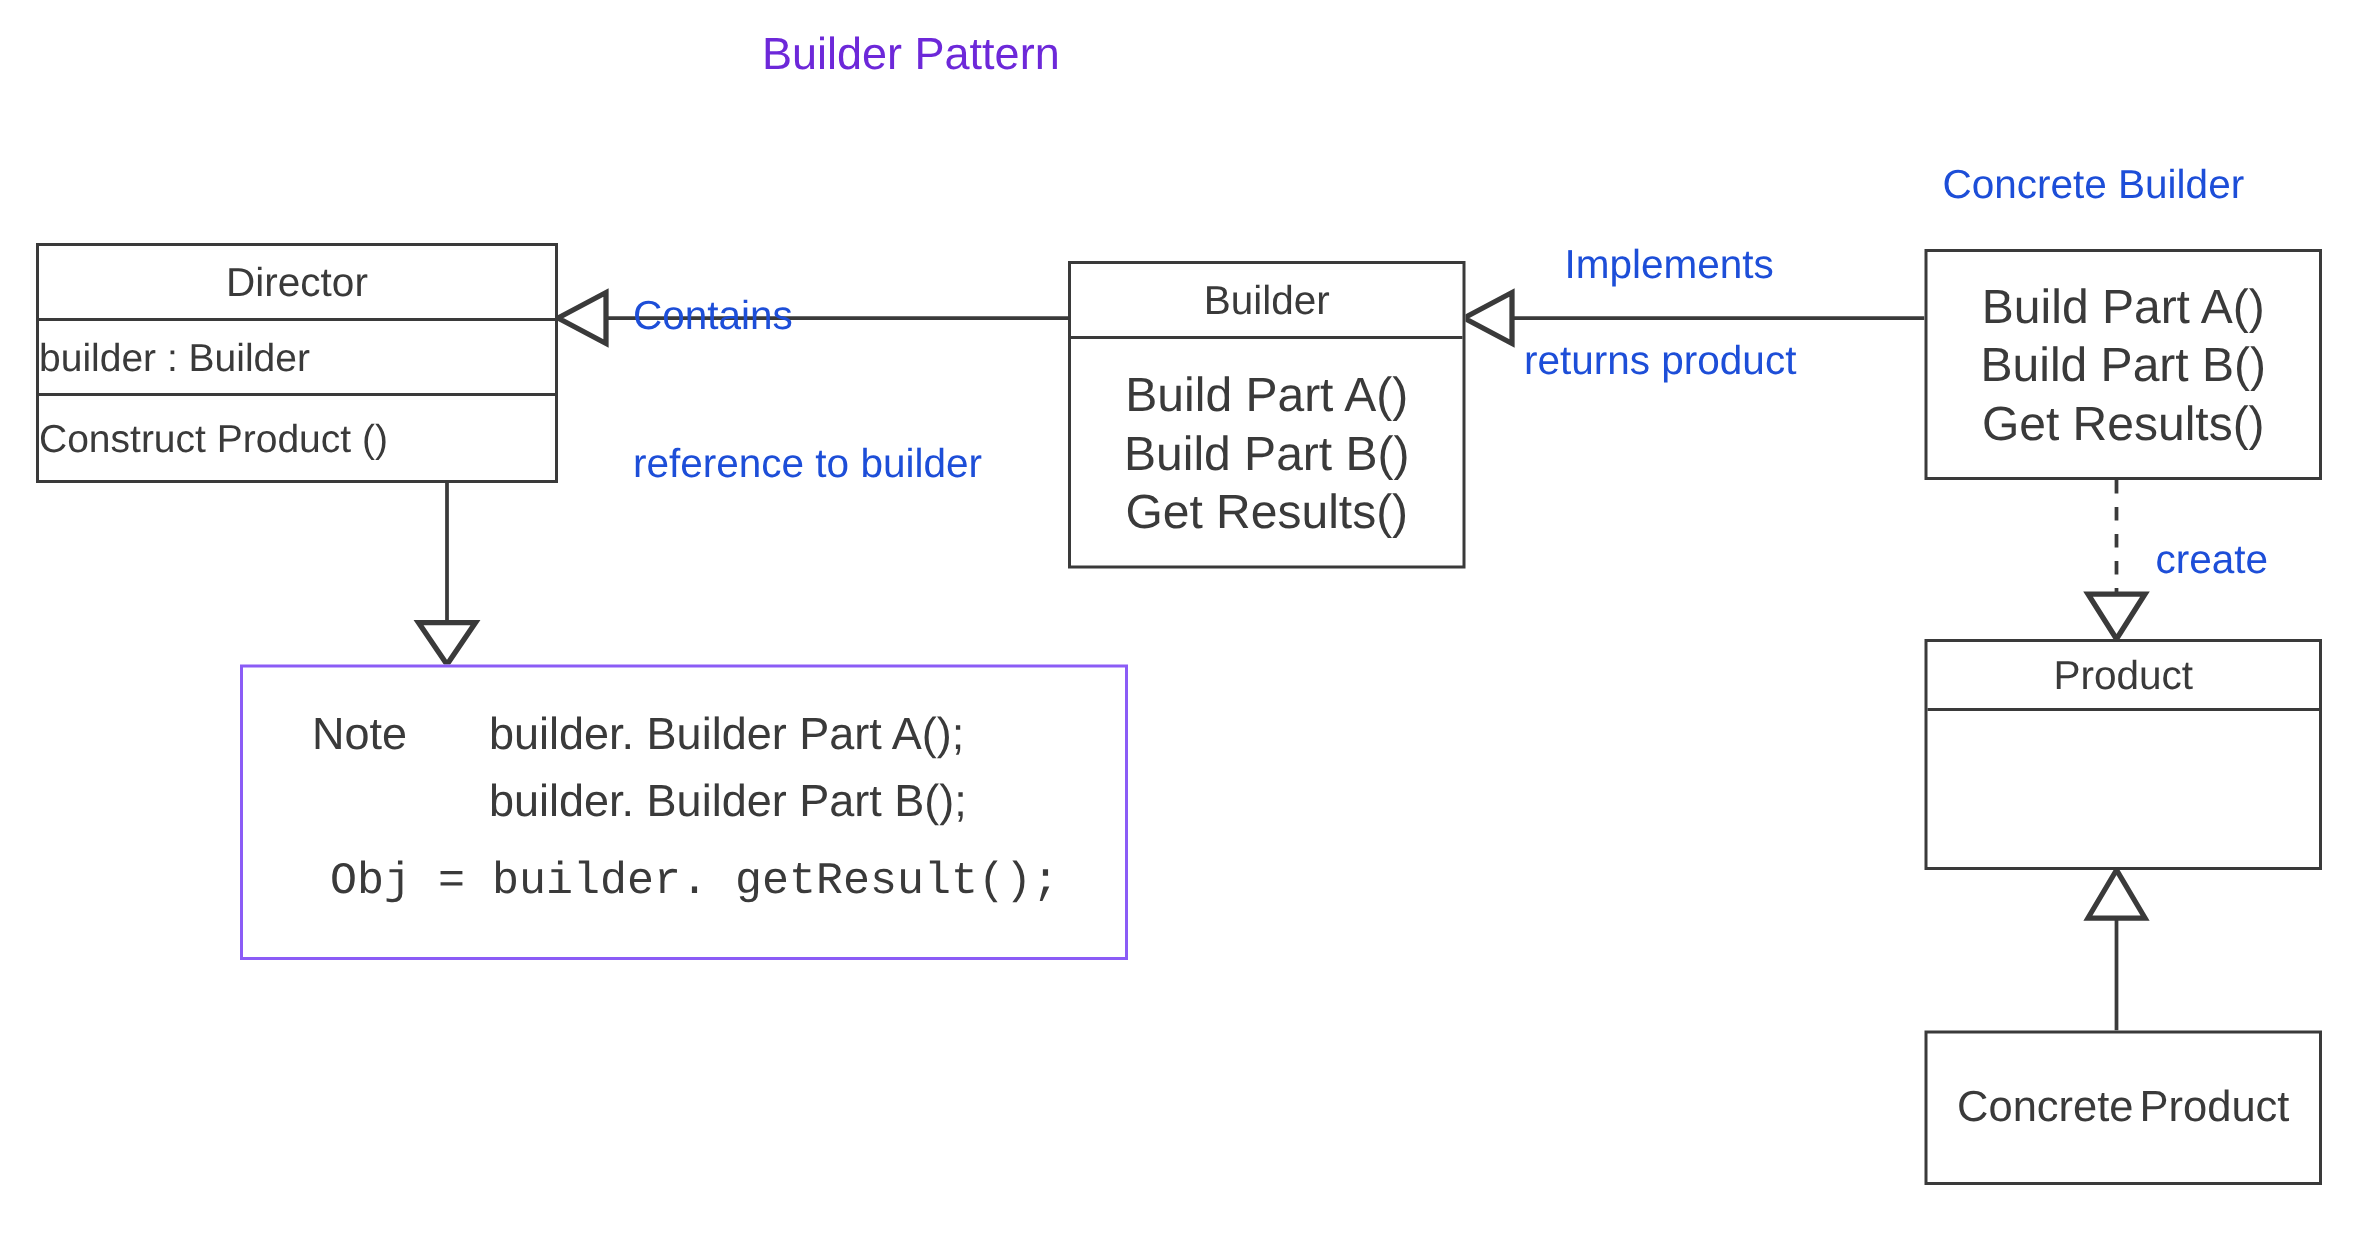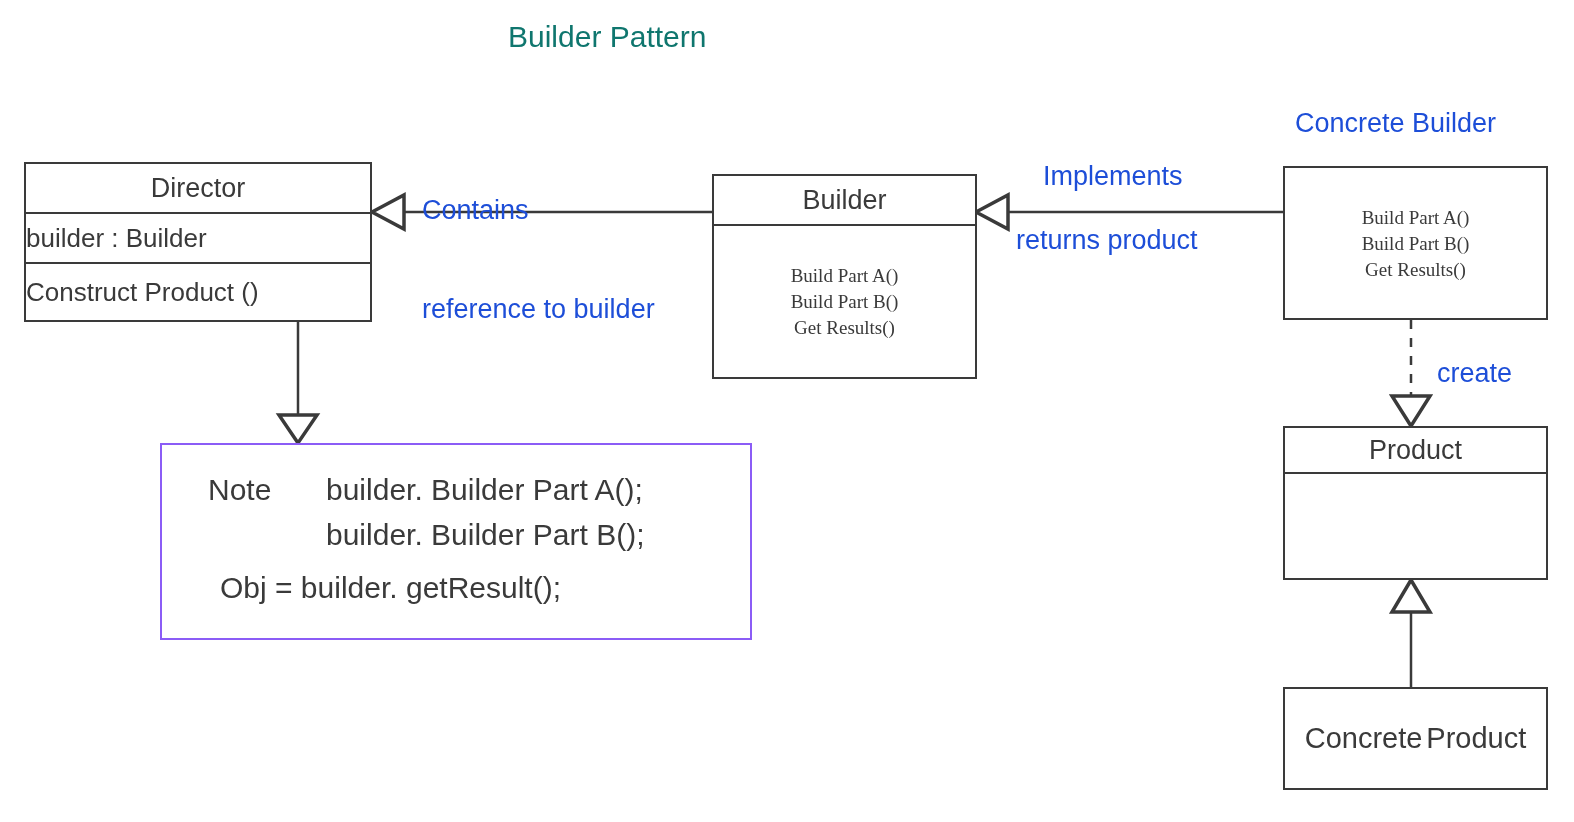--- a/index.html
+++ b/index.html
@@ -54,36 +54,35 @@
   }
   .method-list {
     box-sizing: border-box;
     display: flex;
     flex-direction: column;
     align-items: center;
     justify-content: center;
     gap: 7px;
   }
   .method-list .member {
-    font-size: 19px;
-    font-family: Liberation Serif, serif;
+    font-size: 32px;
   }
   .free-label {
     position: absolute;
     font-size: 27px;
     line-height: 1.22;
     white-space: pre;
     color: #1d4ed8;
   }
   .diagram-title {
     position: absolute;
     font-size: 30px;
     line-height: 1;
     white-space: nowrap;
-    color: #0f766e;
+    color: #6d28d9;
   }
   .note-box {
     position: absolute;
     box-sizing: border-box;
     border: 2px solid #8b5cf6;
     background: #ffffff;
   }
   .note-line {
     position: absolute;
     font-size: 30px;
@@ -191,16 +190,16 @@
     <div class="compartment two-line-name" style="height:99px;">
       <span>Concrete</span>
       <span>Product</span>
     </div>
   </div>
 
   <div class="note-box" style="left:160px; top:443px; width:592px; height:197px;">
     <span class="note-line" style="left:46px; top:30px;">Note</span>
     <span class="note-line" style="left:164px; top:30px;">builder. Builder Part A();</span>
     <span class="note-line" style="left:164px; top:75px;">builder. Builder Part B();</span>
-    <span class="note-line" style="left:58px; top:128px;">Obj = builder. getResult();</span>
+    <span class="note-line" style="left:58px; top:128px;font-family:Liberation Mono, monospace;">Obj = builder. getResult();</span>
   </div>
 
 </div>
 
 </body></html>

